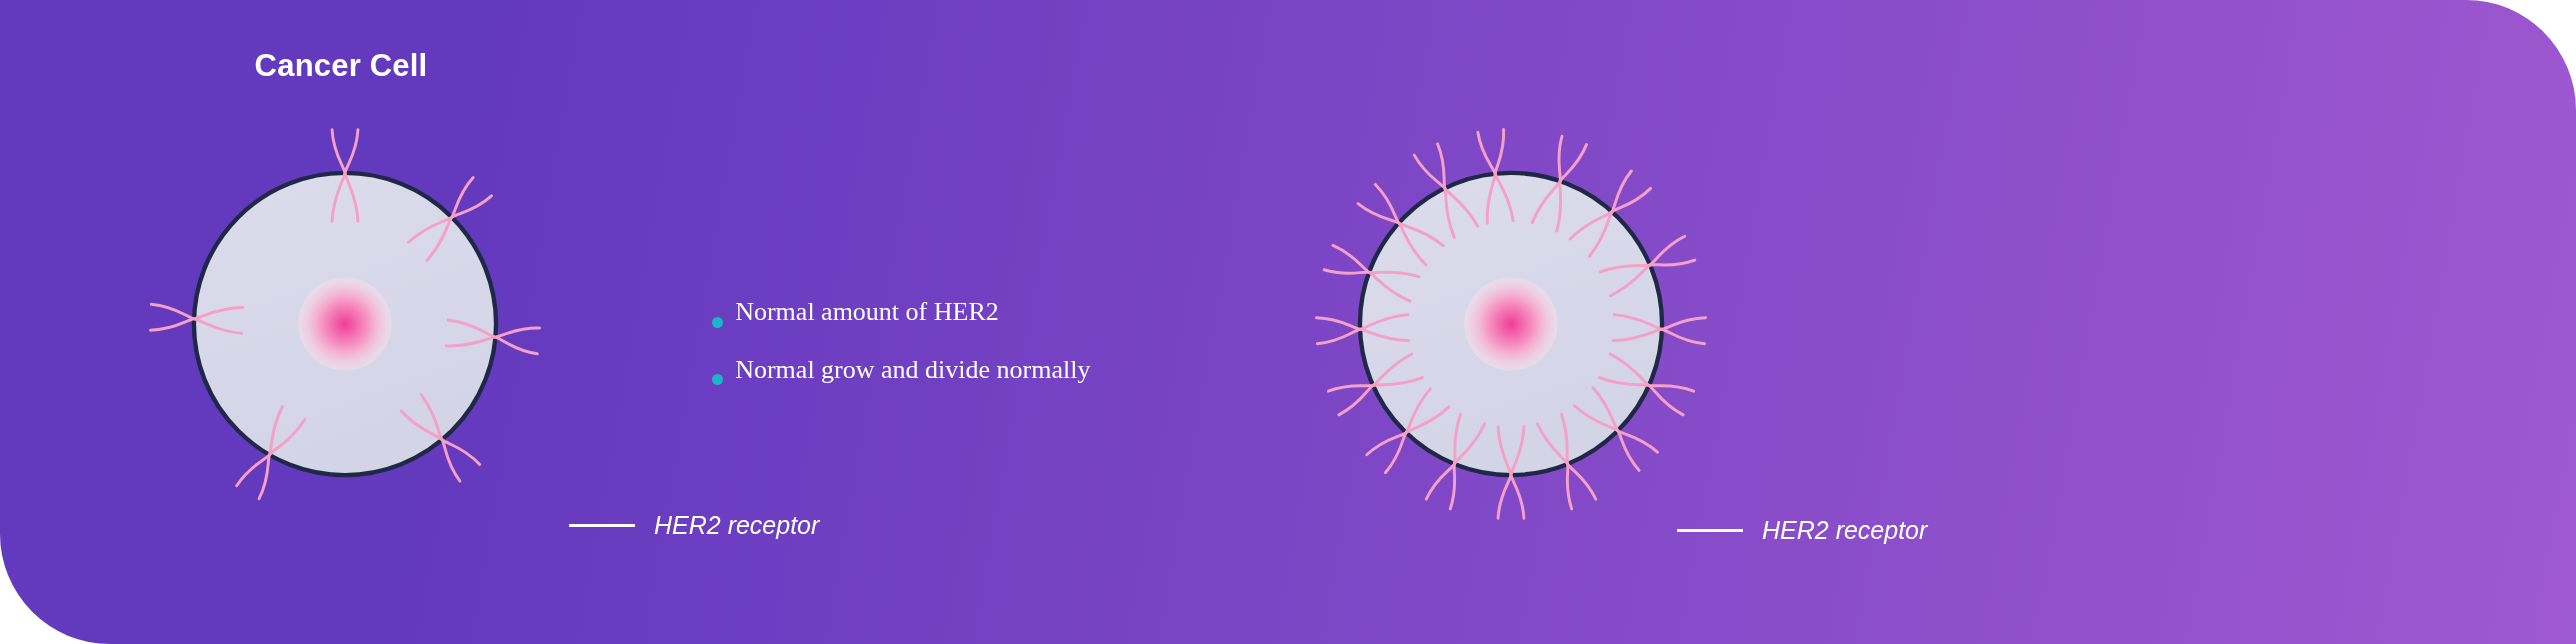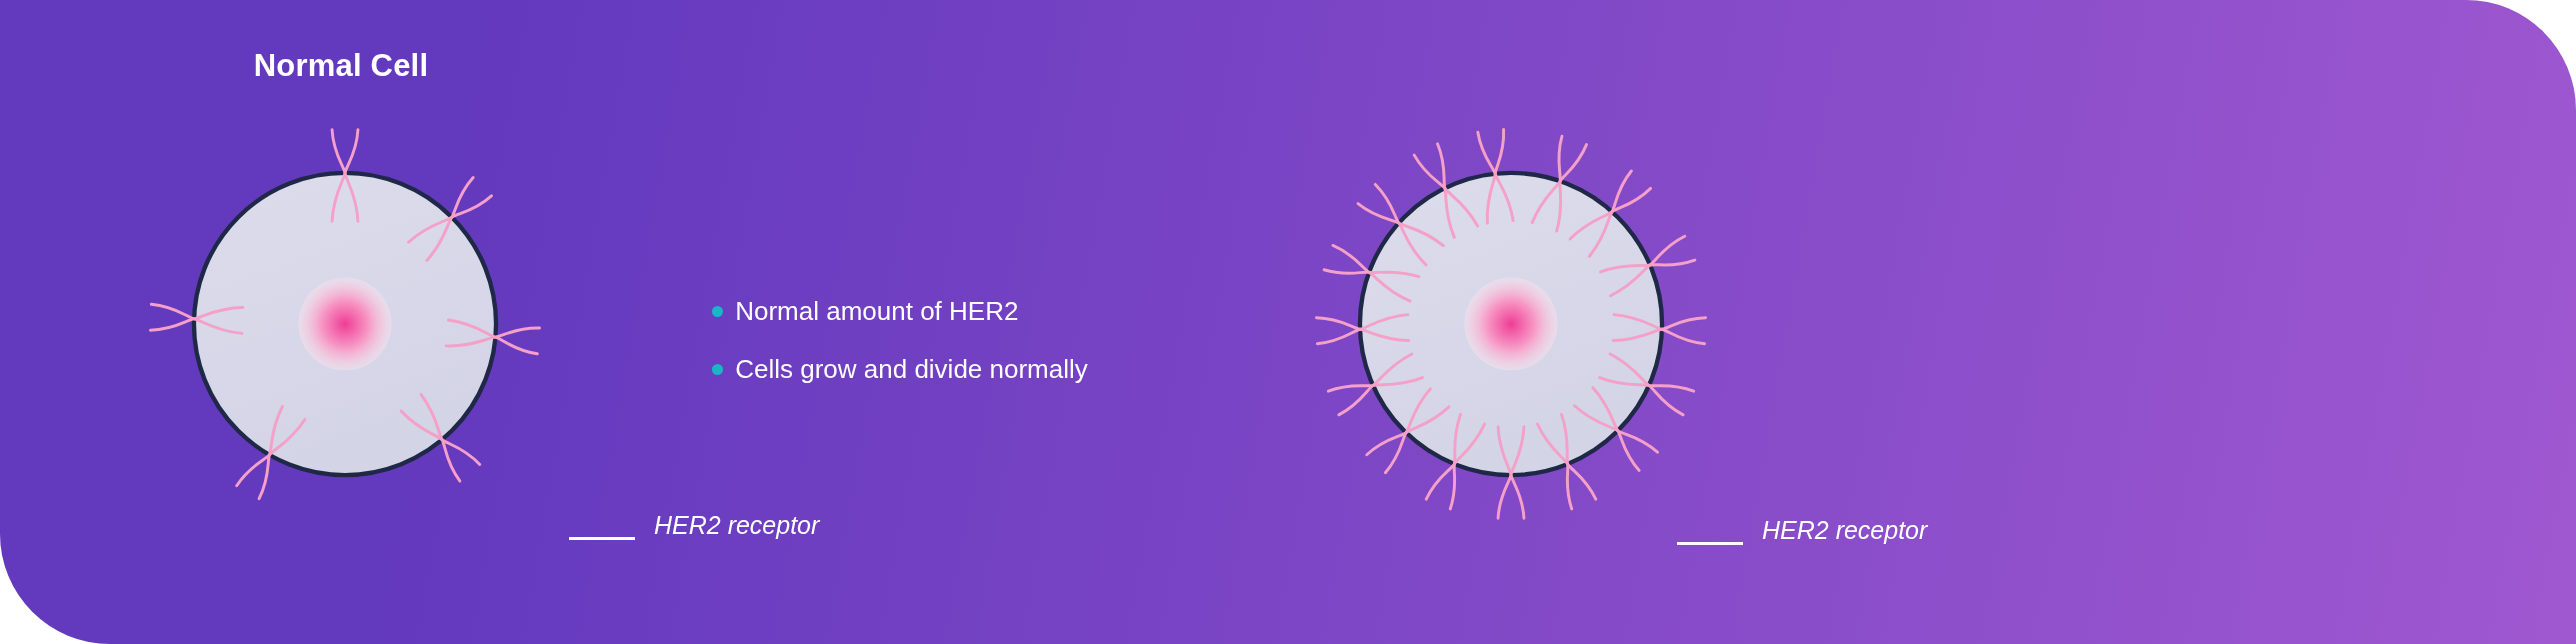--- a/index.html
+++ b/index.html
@@ -39,22 +39,23 @@
   }
 
   .cell-svg { position: absolute; overflow: visible; }
 
   .bullet-list {
     position: absolute;
     color: #ffffff;
   }
   .bullet-row {
     display: flex;
-    align-items: flex-start;
+    align-items: flex-end;
     margin-bottom: 26px;
+    font-family: Liberation Serif, serif;
   }
   .bullet-row:last-child { margin-bottom: 0; }
   .bullet-dot {
     flex: 0 0 auto;
     width: 11.2px;
     height: 11.2px;
     border-radius: 50%;
     background: #19b6c8;
     margin-top: 10.3px;
     margin-right: 12px;
@@ -63,21 +64,21 @@
     font-size: 26px;
     line-height: 1.22;
     color: #ffffff;
     white-space: pre-line;
     font-weight: 400;
   }
 
   .receptor-callout {
     position: absolute;
     display: flex;
-    align-items: flex-end;
+    align-items: center;
   }
   .callout-line {
     width: 66px;
     height: 2.6px;
     background: #ffffff;
     margin-right: 19px;
   }
   .callout-label {
     font-size: 25px;
     font-style: italic;
@@ -85,21 +86,21 @@
     white-space: nowrap;
   }
 </style>
 </head>
 <body>
 
 <div id="canvas">
   <div id="panel" style="border-top-right-radius: 110px; border-bottom-left-radius: 110px;">
     <div id="panel-bg" style="background: linear-gradient(100deg, rgb(99, 57, 190) 0%, rgb(99, 57, 190) 18%, rgb(159, 88, 208) 100%);"></div>
     <div id="diagram-root" class="diagram-group">
-        <div class="cell-title" style="left: 341px; top: 48px;">Normal Cell</div>
+        <div class="cell-title" style="left: 341px; top: 48px;">Cancer Cell</div>
         <svg width="492" height="492" viewBox="0 0 570 570" class="cell-svg" style="left: 99px; top: 78px;">
           <defs>
             <radialGradient id="nuc-0" cx="50%" cy="50%" r="50%">
               <stop offset="0%" stop-color="#ef3d96"></stop>
               <stop offset="52%" stop-color="#f79ac6"></stop>
               <stop offset="100%" stop-color="#fbe3ef" stop-opacity="0.45"></stop>
             </radialGradient>
             <linearGradient id="body-0" x1="0%" y1="0%" x2="35%" y2="100%">
               <stop offset="0%" stop-color="#dcdcec"></stop>
               <stop offset="100%" stop-color="#d3d4e6"></stop>
@@ -134,21 +135,21 @@
             </g>
           </g>
         </svg>
         <div class="bullet-list" style="left: 712px; top: 296px;">
           <div class="bullet-row">
             <span class="bullet-dot" style="background: rgb(25, 182, 200);"></span>
             <span class="bullet-text">Normal amount of HER2</span>
           </div>
           <div class="bullet-row">
             <span class="bullet-dot" style="background: rgb(25, 182, 200);"></span>
-            <span class="bullet-text">Cells grow and divide normally</span>
+            <span class="bullet-text">Normal grow and divide normally</span>
           </div>
         </div>
         <div class="receptor-callout" style="left: 569px; top: 511px;">
           <span class="callout-line"></span>
           <span class="callout-label">HER2 receptor</span>
         </div>
         <svg width="492" height="492" viewBox="0 0 570 570" class="cell-svg" style="left: 1265px; top: 78px;">
           <defs>
             <radialGradient id="nuc-1" cx="50%" cy="50%" r="50%">
               <stop offset="0%" stop-color="#ef3d96"></stop>

